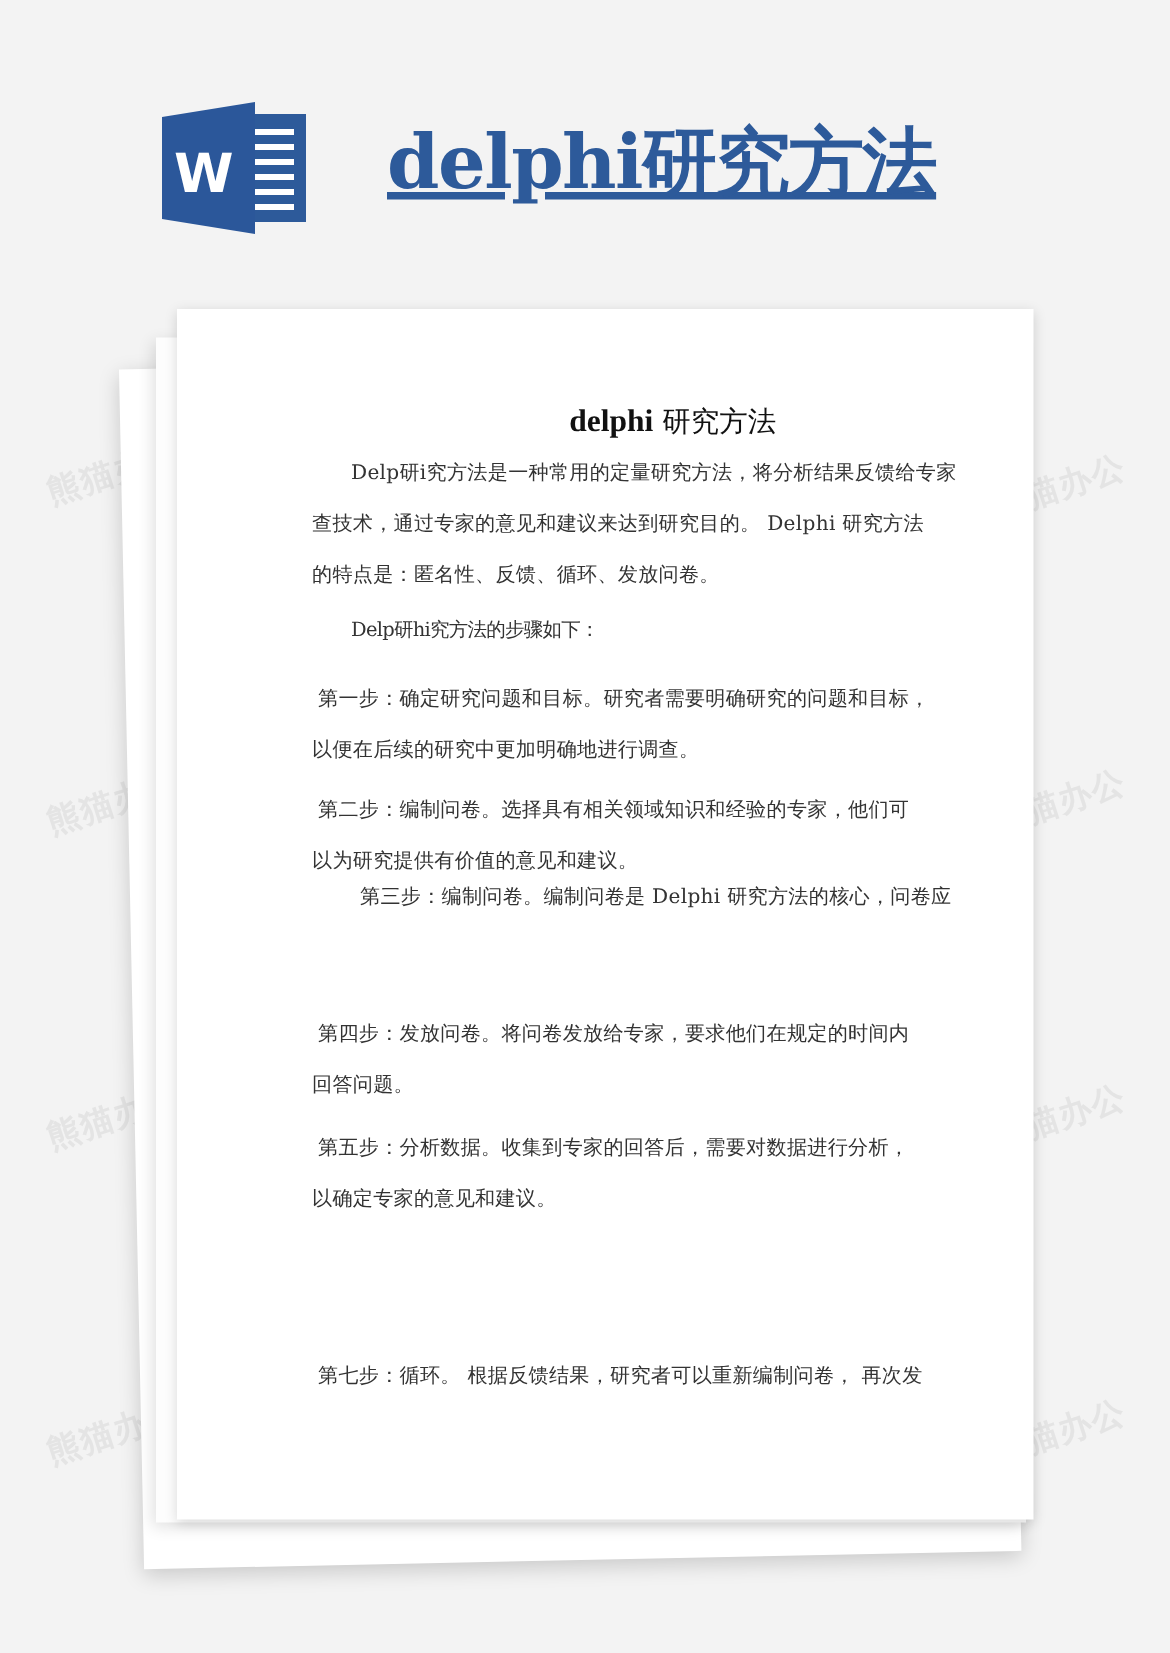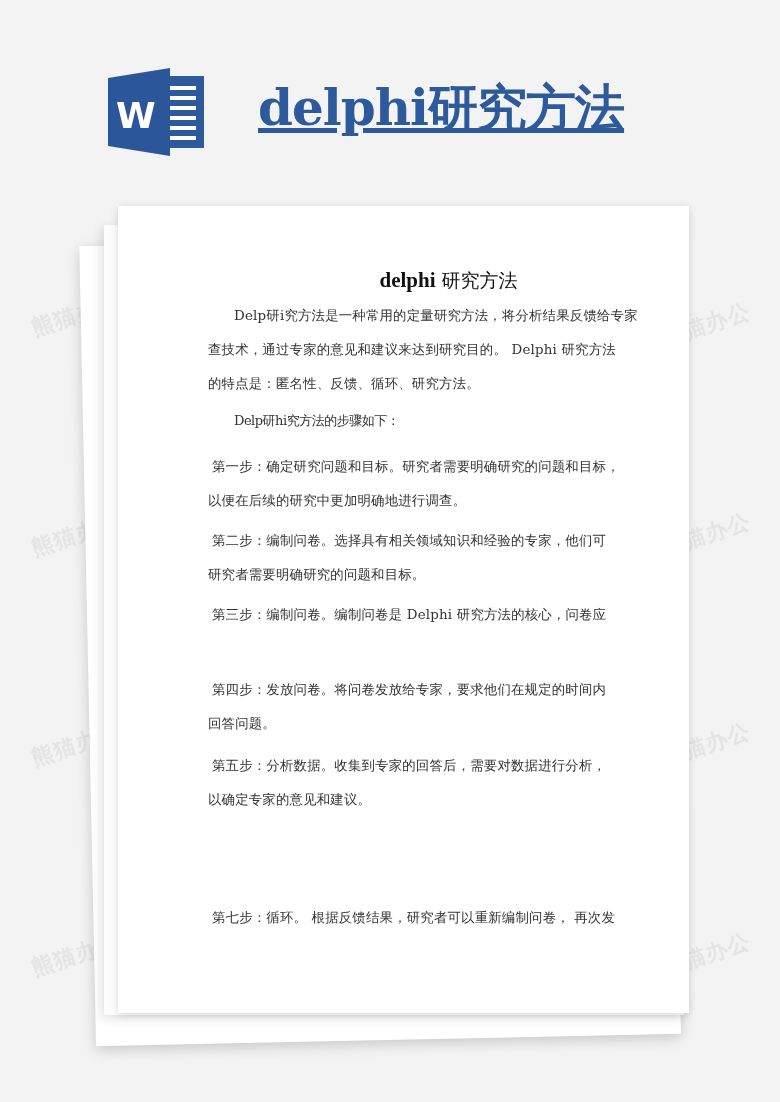--- a/index.html
+++ b/index.html
@@ -82,36 +82,36 @@
 <div class="sheet-mid"></div>
 
 <div class="page">
   <div class="doc-title">
     <b>delphi</b><span> 研究方法</span>
   </div>
 
   <div class="para" style="top:93px;">
     <span class="line indent">Delp研i究方法是一种常用的定量研究方法，将分析结果反馈给专家</span>
     <span class="line">查技术，通过专家的意见和建议来达到研究目的。  Delphi  研究方法</span>
-    <span class="line">的特点是：匿名性、反馈、循环、研究方法。</span>
+    <span class="line">的特点是：匿名性、反馈、循环、发放问卷。</span>
   </div>
 
   <div class="para" style="top:198px;">
     <span class="line indent" style="font-size:13px;letter-spacing:-0.5px;">Delp研hi究方法的步骤如下：</span>
   </div>
 
   <div class="para" style="top:244px;">
     <span class="line step">第一步：确定研究问题和目标。研究者需要明确研究的问题和目标，</span>
     <span class="line">以便在后续的研究中更加明确地进行调查。</span>
   </div>
   <div class="para" style="top:318px;">
     <span class="line step">第二步：编制问卷。选择具有相关领域知识和经验的专家，他们可</span>
-    <span class="line">研究者需要明确研究的问题和目标。</span>
+    <span class="line">以为研究提供有价值的意见和建议。</span>
   </div>
-  <div class="para" style="top:392px;">
+  <div class="para" style="top:376px;margin-left:28px;">
     <span class="line step">第三步：编制问卷。编制问卷是  Delphi   研究方法的核心，问卷应</span>
   </div>
   <div class="para" style="top:467px;">
     <span class="line step">第四步：发放问卷。将问卷发放给专家，要求他们在规定的时间内</span>
     <span class="line">回答问题。</span>
   </div>
   <div class="para" style="top:543px;">
     <span class="line step">第五步：分析数据。收集到专家的回答后，需要对数据进行分析，</span>
     <span class="line">以确定专家的意见和建议。</span>
   </div>

